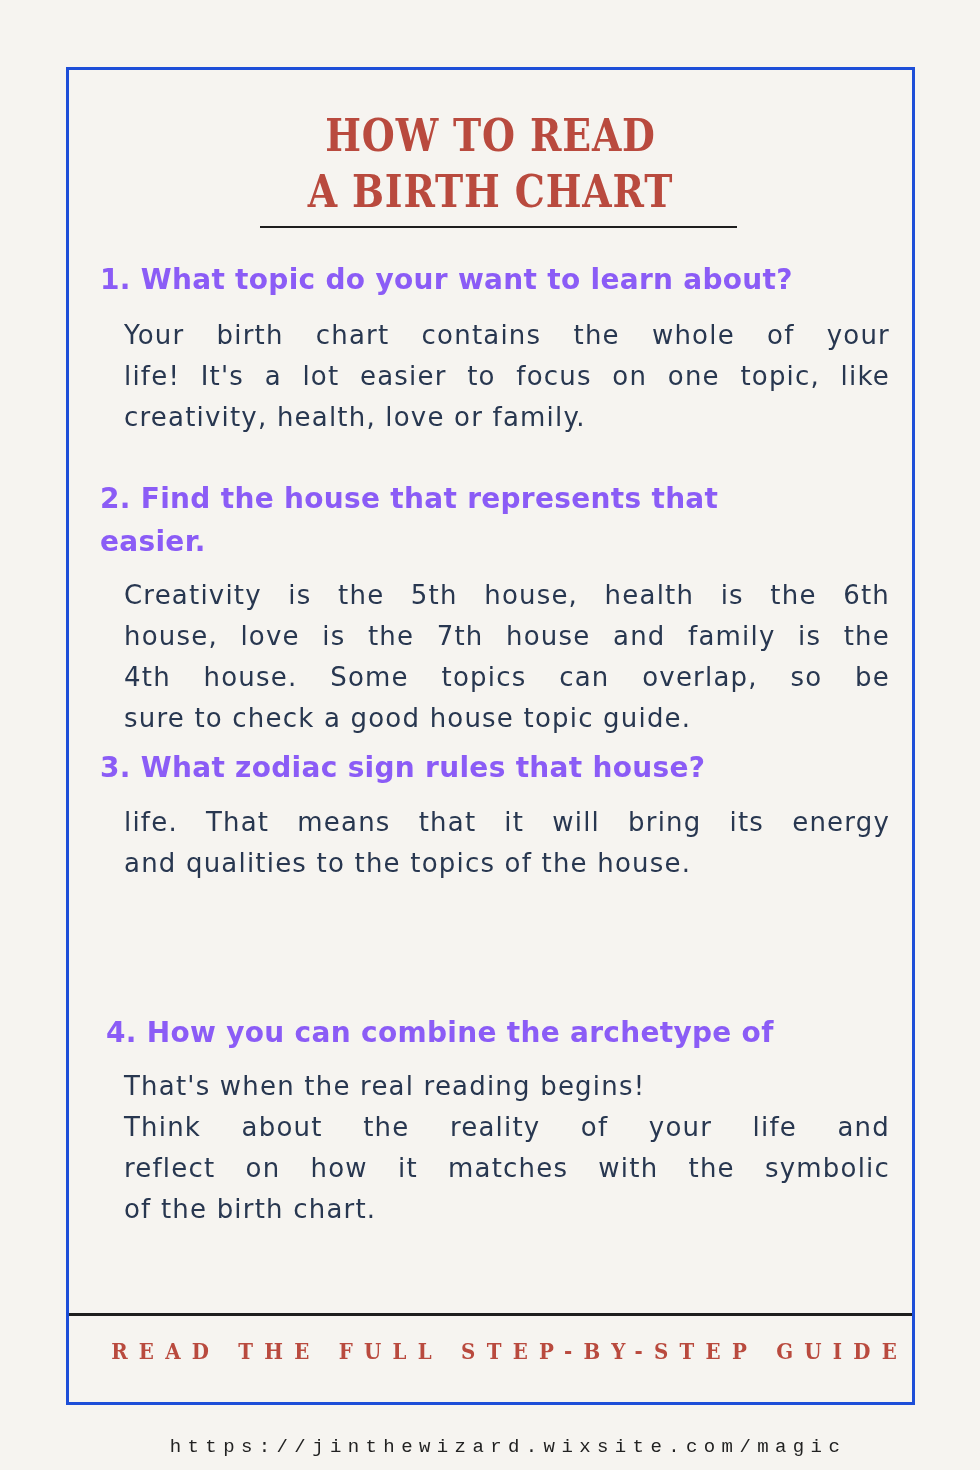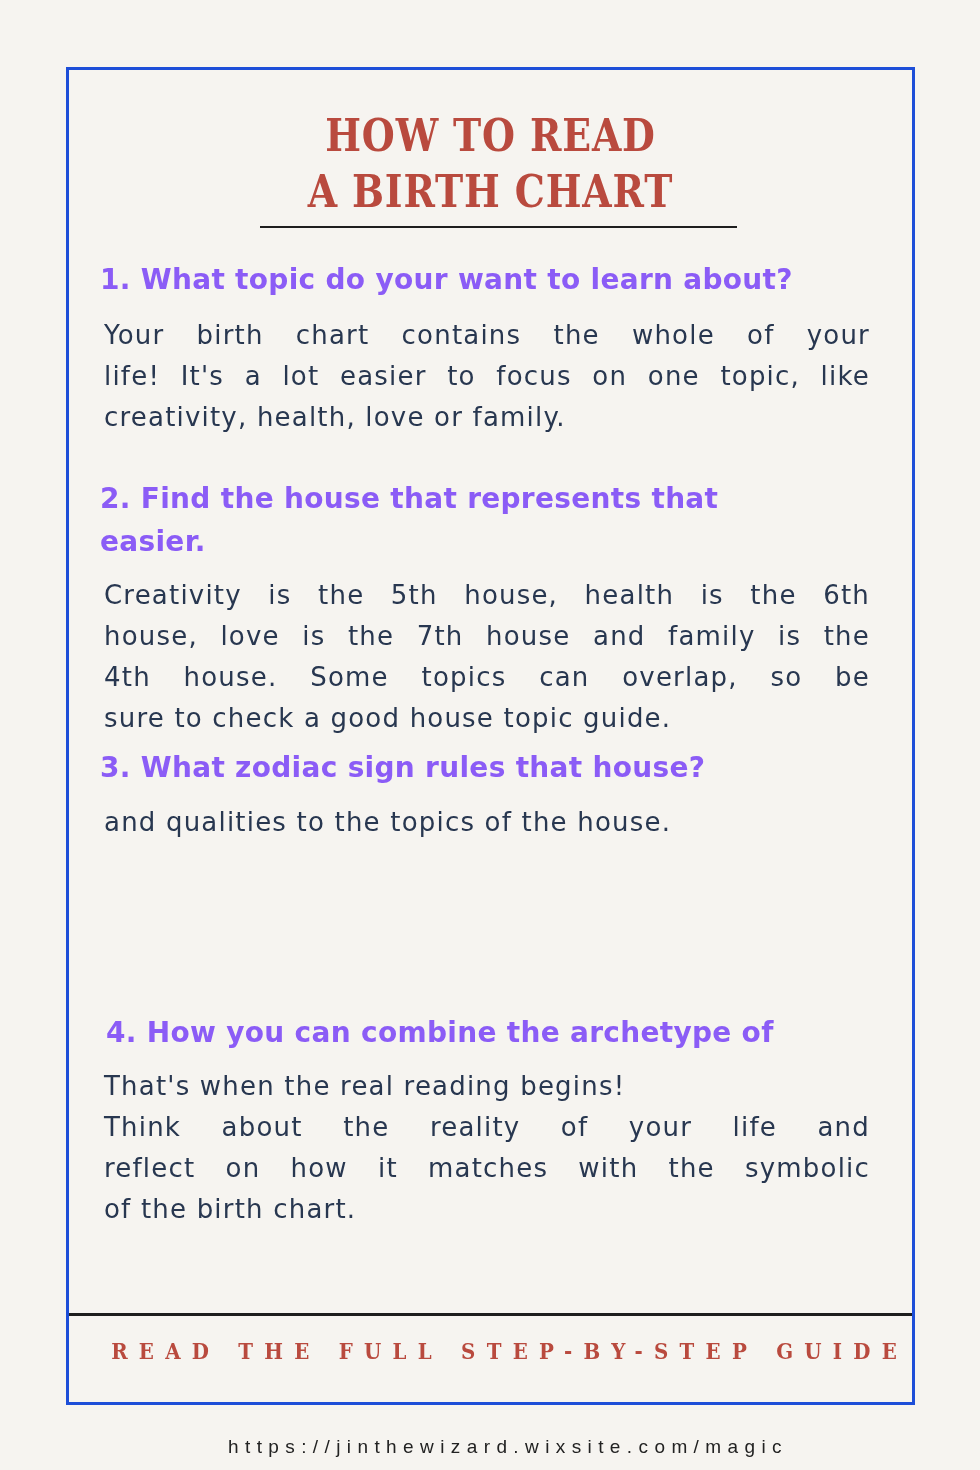--- a/index.html
+++ b/index.html
@@ -56,21 +56,21 @@
       font-family: "DejaVu Sans", sans-serif;
       font-weight: bold;
       font-size: 28px;
       line-height: 43px;
       color: #8b5cf6;
       letter-spacing: 0.3px;
       white-space: nowrap;
     }
     .heading span { display: block; }
     .body-text {
-      margin-left: 4px;
+      margin-left: 24px;
       font-family: "DejaVu Sans", sans-serif;
       font-size: 26px;
       line-height: 41px;
       color: #283750;
       text-align: justify;
       text-align-last: left;
       letter-spacing: 1.2px;
       width: 766px;
     }
     .body-text span.line {
@@ -107,21 +107,21 @@
       text-decoration: none;
       cursor: pointer;
       transform: scaleX(0.9);
     }
     .url {
       position: absolute;
       left: 0;
       right: 0;
       top: 1436px;
       text-align: center;
-      font-family: Liberation Sans, sans-serif;
+      font-family: Liberation Mono, monospace;
       font-size: 19px;
       letter-spacing: 6.4px;
       color: #222222;
       white-space: nowrap;
       padding-left: 36px;
     }
   </style>
 </head>
 <body>
 
@@ -155,20 +155,21 @@
       <span class="line">4th house.  Some topics can overlap, so be</span>
       <span class="line last">sure to check a good house topic guide.</span>
     </div>
   </div>
 
   <div class="section" style="top:676px;">
     <div class="heading">
       <span>3. What zodiac sign rules that house?</span>
     </div>
     <div class="body-text" style="margin-top:13px;">
+      <span class="line">life. That means that it will bring its energy</span>
       <span class="line last">and qualities to the topics of the house.</span>
     </div>
   </div>
 
   <div class="section" style="top:941px;">
     <div class="heading h4">
       <span>4. How you can combine the archetype of</span>
     </div>
     <div class="body-text" style="margin-top:12px;">
       <span class="line last">That's when the real reading begins!</span>

